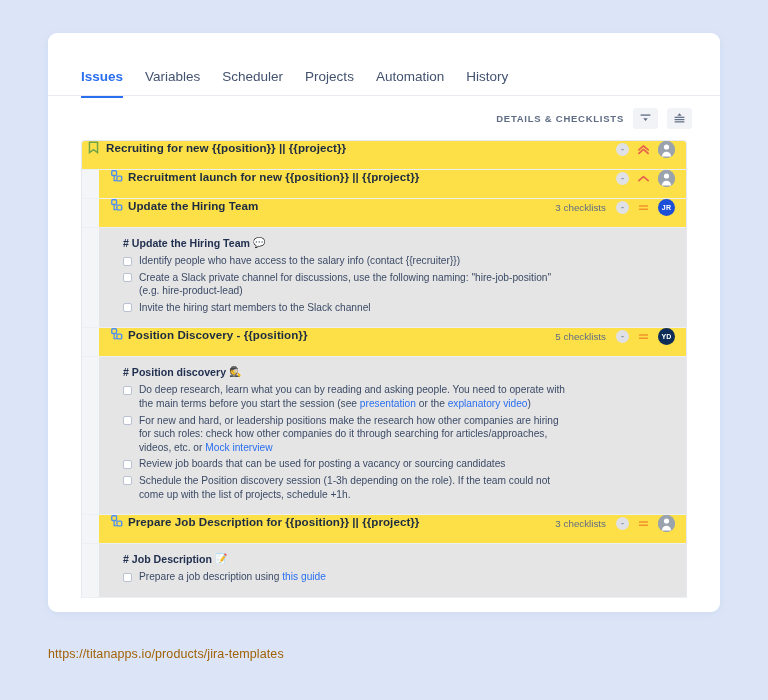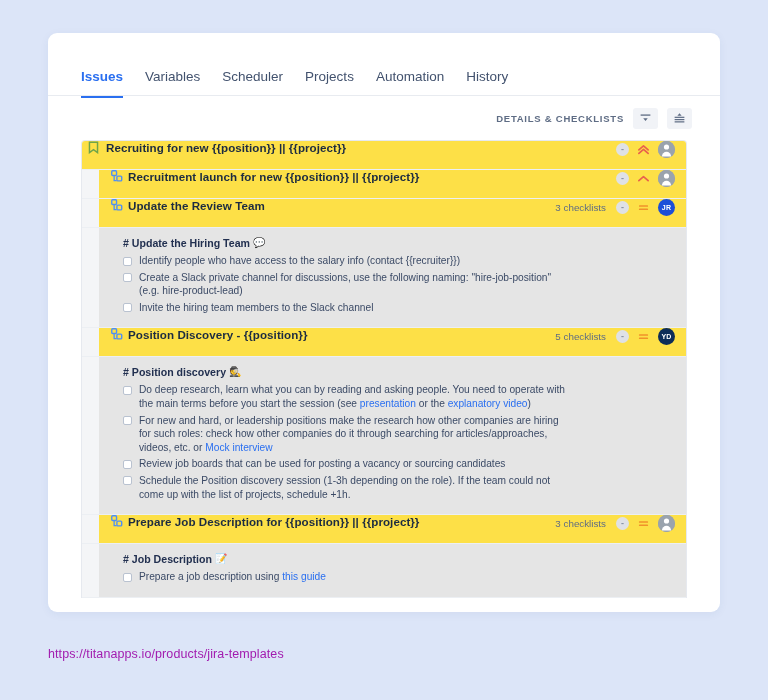--- a/index.html
+++ b/index.html
@@ -172,21 +172,21 @@
     max-width: 430px;
   }
   .check-text a { color: #2a6ff0; text-decoration: none; }
 
   
   .caption {
     position: absolute;
     left: 48px;
     top: 647px;
     font-size: 12.5px;
-    color: #a21caf;
+    color: #a16207;
     letter-spacing: .1px;
   }
 </style>
 </head>
 <body>
 
 <div class="card">
 
   <div class="tabs" id="tab-bar">
       <div class="tab active">Issues</div>
@@ -271,21 +271,21 @@
       <div class="row lvl2">
         <div class="gutter"></div>
         <div class="row-indent"></div>
         <div class="row-icon">
           <svg width="12" height="12" viewBox="0 0 13 13">
             <rect x="0.8" y="0.8" width="5.2" height="5.2" rx="1" fill="none" stroke="#4c8ef7" stroke-width="1.5"></rect>
             <rect x="6.4" y="6.6" width="5.2" height="5.2" rx="1" fill="none" stroke="#4c8ef7" stroke-width="1.5"></rect>
             <path d="M3.4 6.2v5.2h2.6" fill="none" stroke="#4c8ef7" stroke-width="1.4"></path>
           </svg>
         </div>
-        <div class="row-title">Update the Review Team</div>
+        <div class="row-title">Update the Hiring Team</div>
         <div class="row-right">
           <span class="checklist-count">3 checklists</span>
           <span class="badge-dash">-</span>
           <span class="pri">
             <svg width="13" height="13" viewBox="0 0 14 14">
               <rect x="2" y="4.5" width="10" height="1.8" rx="0.9" fill="#f0922b"></rect>
               <rect x="2" y="8" width="10" height="1.8" rx="0.9" fill="#f0922b"></rect>
             </svg>
           </span>
           <span class="avatar" style="background: rgb(28, 79, 216);">JR</span>
@@ -301,21 +301,21 @@
           <div class="check-item">
             <span class="cbox"></span>
             <span class="check-text"><span>Identify people who have access to the salary info (contact {{recruiter}})</span></span>
           </div>
           <div class="check-item">
             <span class="cbox"></span>
             <span class="check-text"><span>Create a Slack private channel for discussions, use the following naming: "hire-job-position" (e.g. hire-product-lead)</span></span>
           </div>
           <div class="check-item">
             <span class="cbox"></span>
-            <span class="check-text"><span>Invite the hiring team members to the Slack channel</span></span>
+            <span class="check-text"><span>Invite the hiring start members to the Slack channel</span></span>
           </div>
         </div>
       </div>
       <div class="row lvl2">
         <div class="gutter"></div>
         <div class="row-indent"></div>
         <div class="row-icon">
           <svg width="12" height="12" viewBox="0 0 13 13">
             <rect x="0.8" y="0.8" width="5.2" height="5.2" rx="1" fill="none" stroke="#4c8ef7" stroke-width="1.5"></rect>
             <rect x="6.4" y="6.6" width="5.2" height="5.2" rx="1" fill="none" stroke="#4c8ef7" stroke-width="1.5"></rect>

